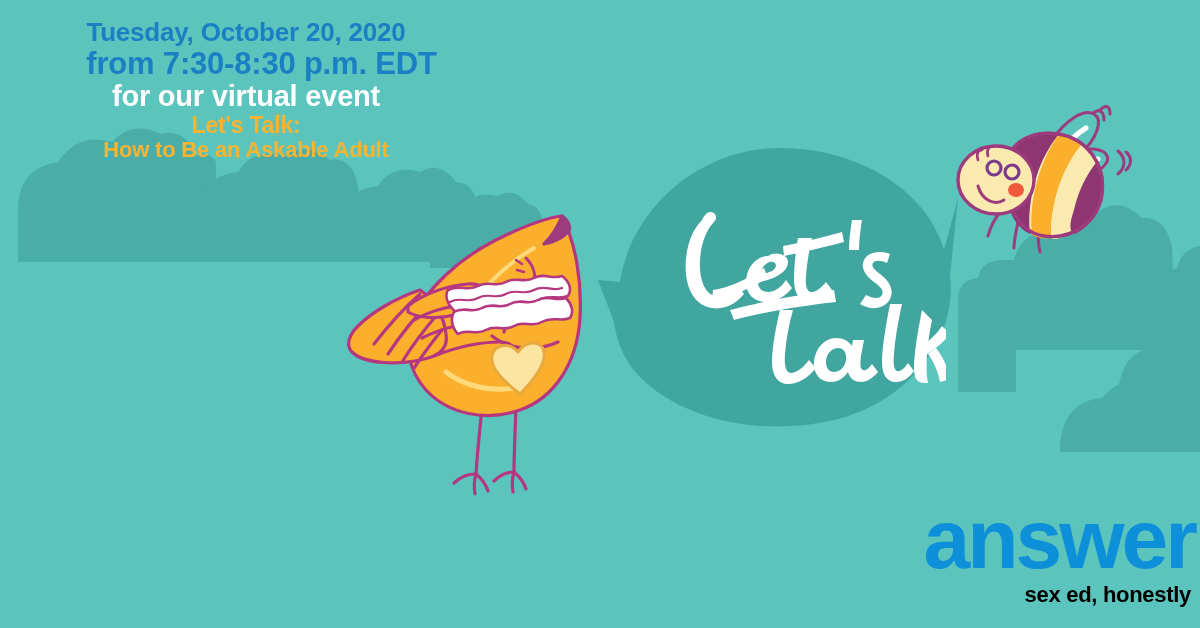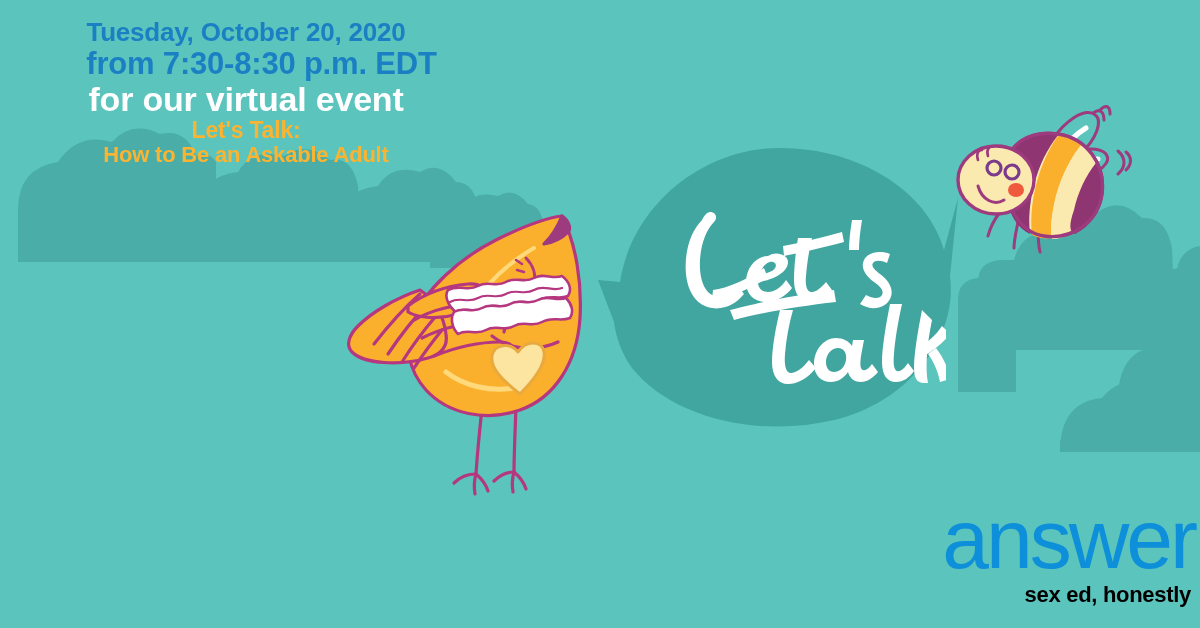--- a/index.html
+++ b/index.html
@@ -36,21 +36,21 @@
     letter-spacing: -0.2px;
   }
   .headline .ln {
     display: block;
     font-weight: bold;
     white-space: nowrap;
   }
   .ln-join   { font-size: 29px; color: #ffffff; }
   .ln-date   { font-size: 26px; color: #1b7fc4; }
   .ln-time   { font-size: 31px; color: #1b7fc4; margin-left: 31px; }
-  .ln-virt   { font-size: 34px; color: #ffffff; }
+  .ln-virt   { font-size: 29px; color: #ffffff; }
   .ln-title1 { font-size: 23px; color: #fbb431; }
   .ln-title2 { font-size: 22px; color: #fbb431; }
 
   
   .bubble-wrap {
     position: absolute;
     left: 598px;
     top: 140px;
     width: 360px;
     height: 300px;
@@ -86,21 +86,21 @@
   .logo {
     position: absolute;
     left: 870px;
     top: 505px;
     width: 325px;
     text-align: right;
   }
   .logo-word {
     display: block;
     font-size: 84px;
-    font-weight: normal;
+    font-weight: bold;
     color: #0d8fd9;
     line-height: 0.82;
     letter-spacing: -3px;
   }
   .logo-tag {
     display: block;
     margin-top: 8px;
     font-size: 22px;
     font-weight: bold;
     color: #000000;

